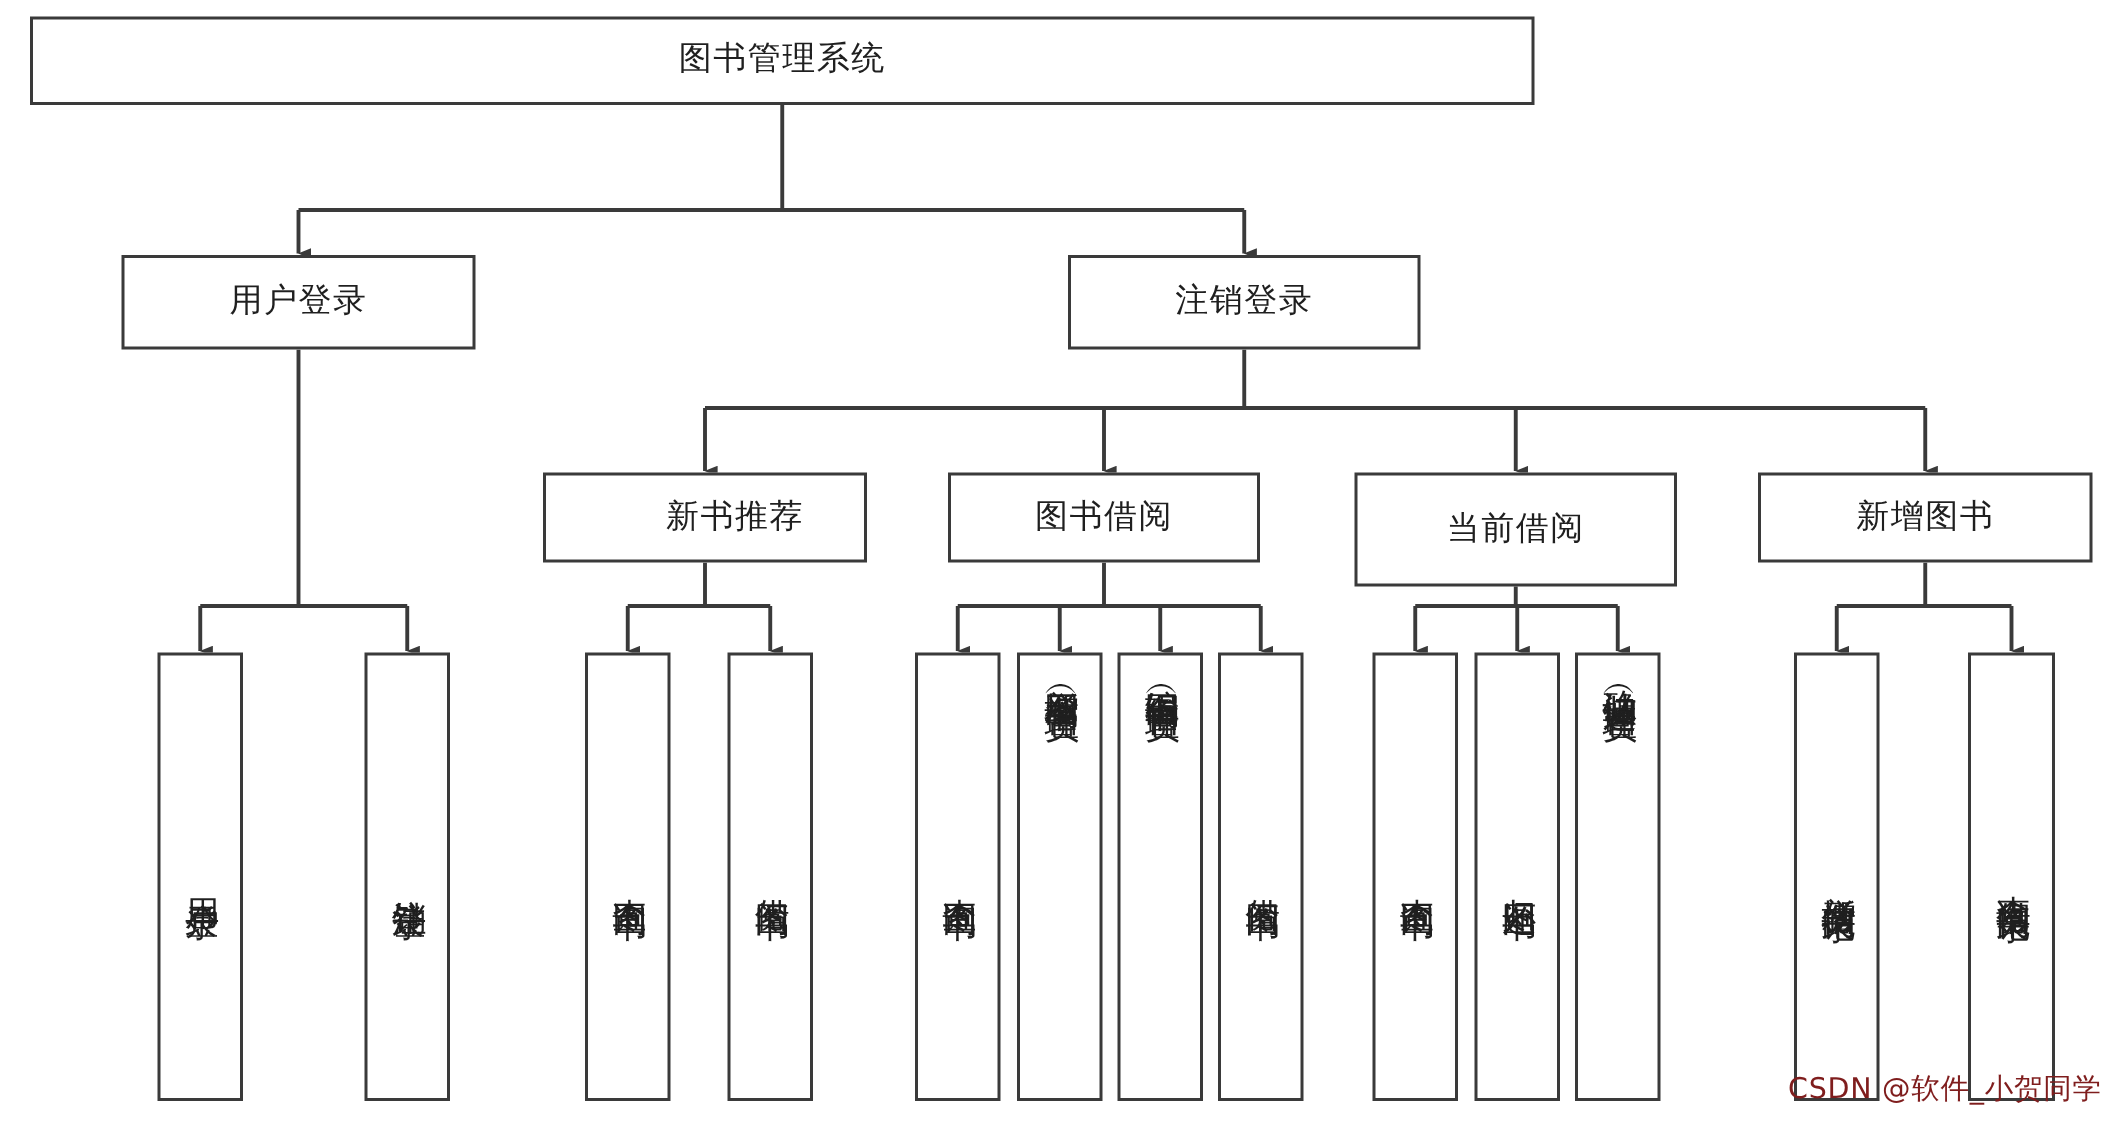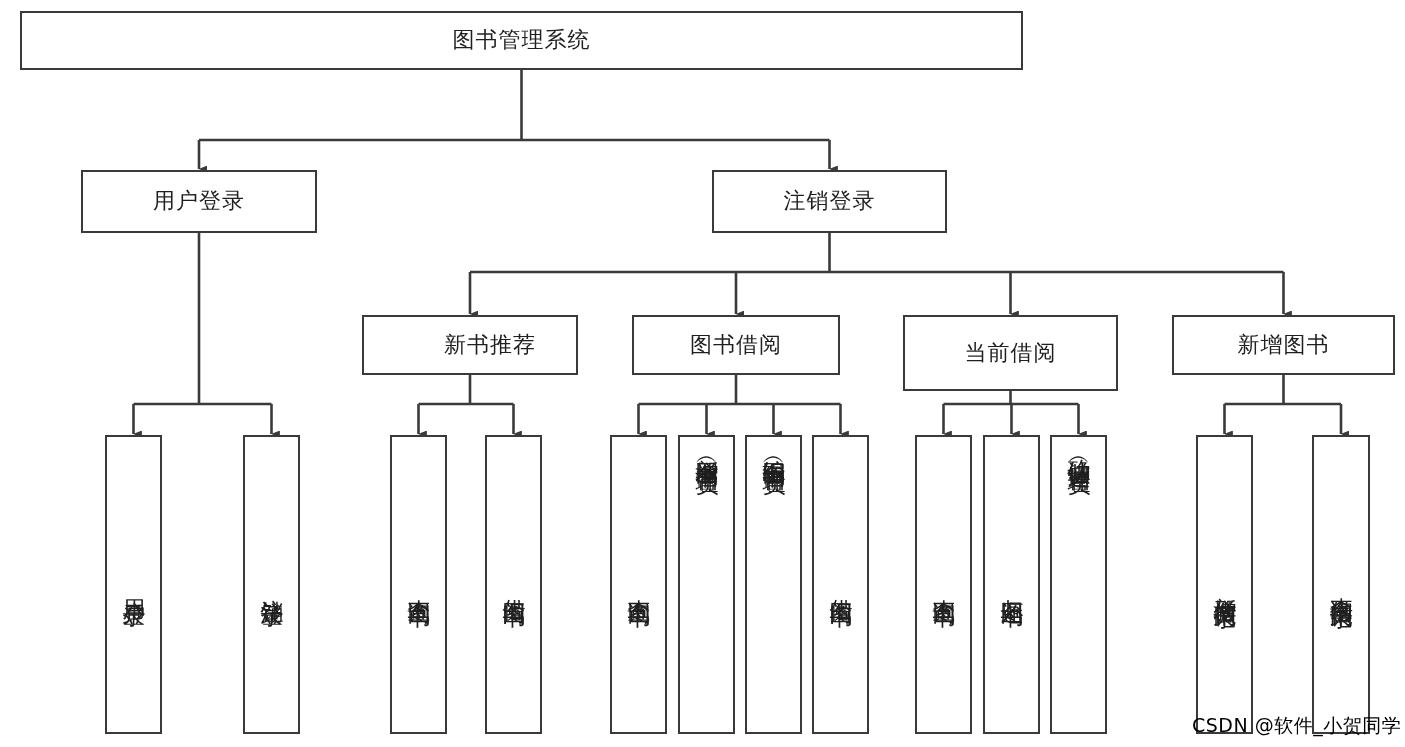--- a/index.html
+++ b/index.html
@@ -51,21 +51,21 @@
   }
   .node-box.vert.top-aligned {
     justify-content: flex-start;
   }
   .node-label {
     display: block;
     white-space: pre-wrap;
   }
   .watermark {
     position: absolute;
-    color: #000000;
+    color: #7f1d1d;
     font-size: 19px;
     letter-spacing: 0.5px;
     white-space: nowrap;
     pointer-events: none;
     user-select: none;
   }
 </style>
 </head>
 <body>
 

